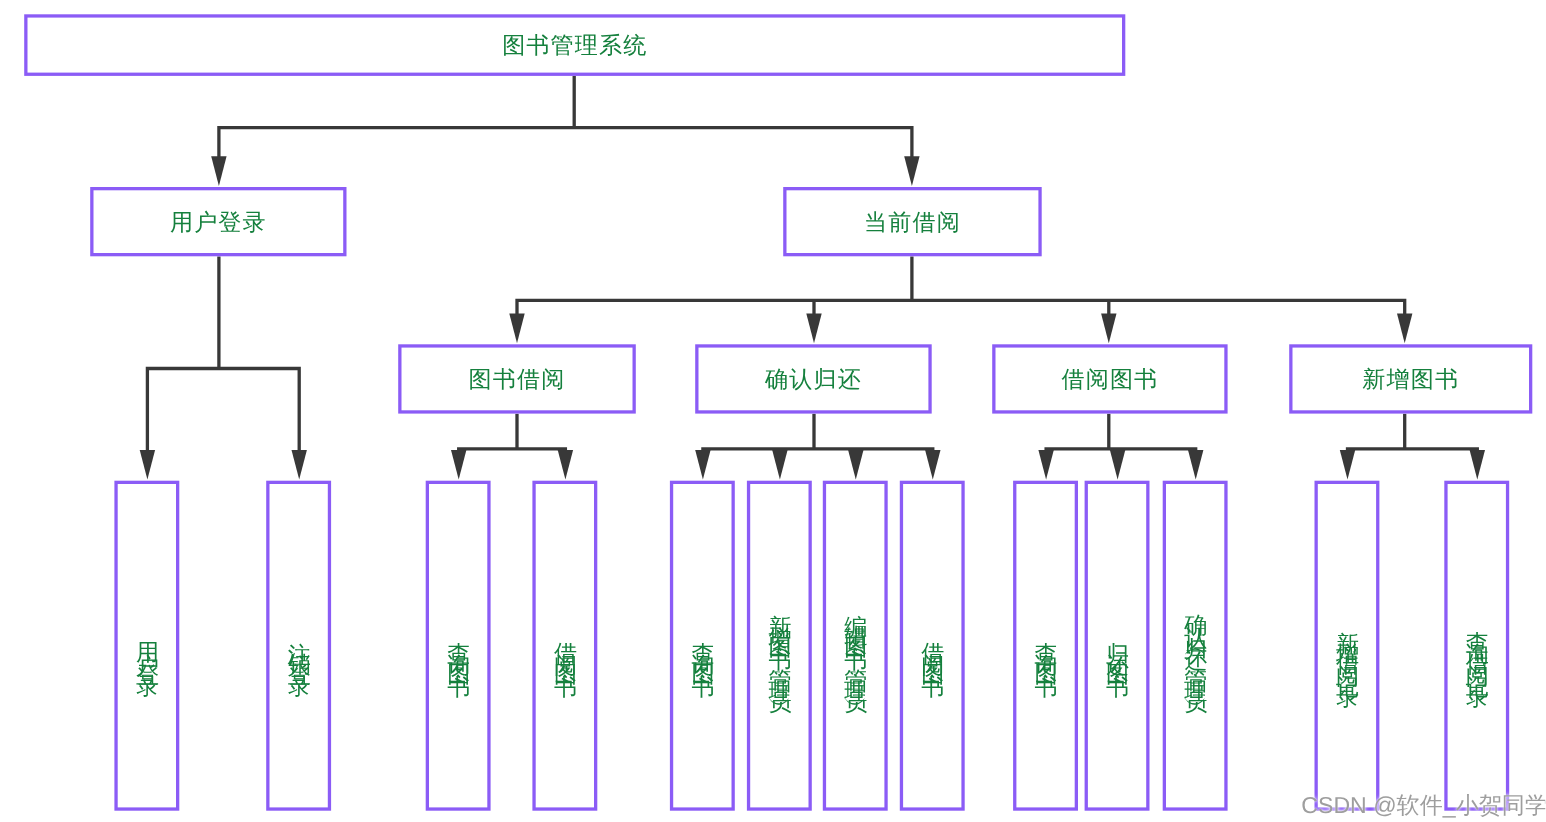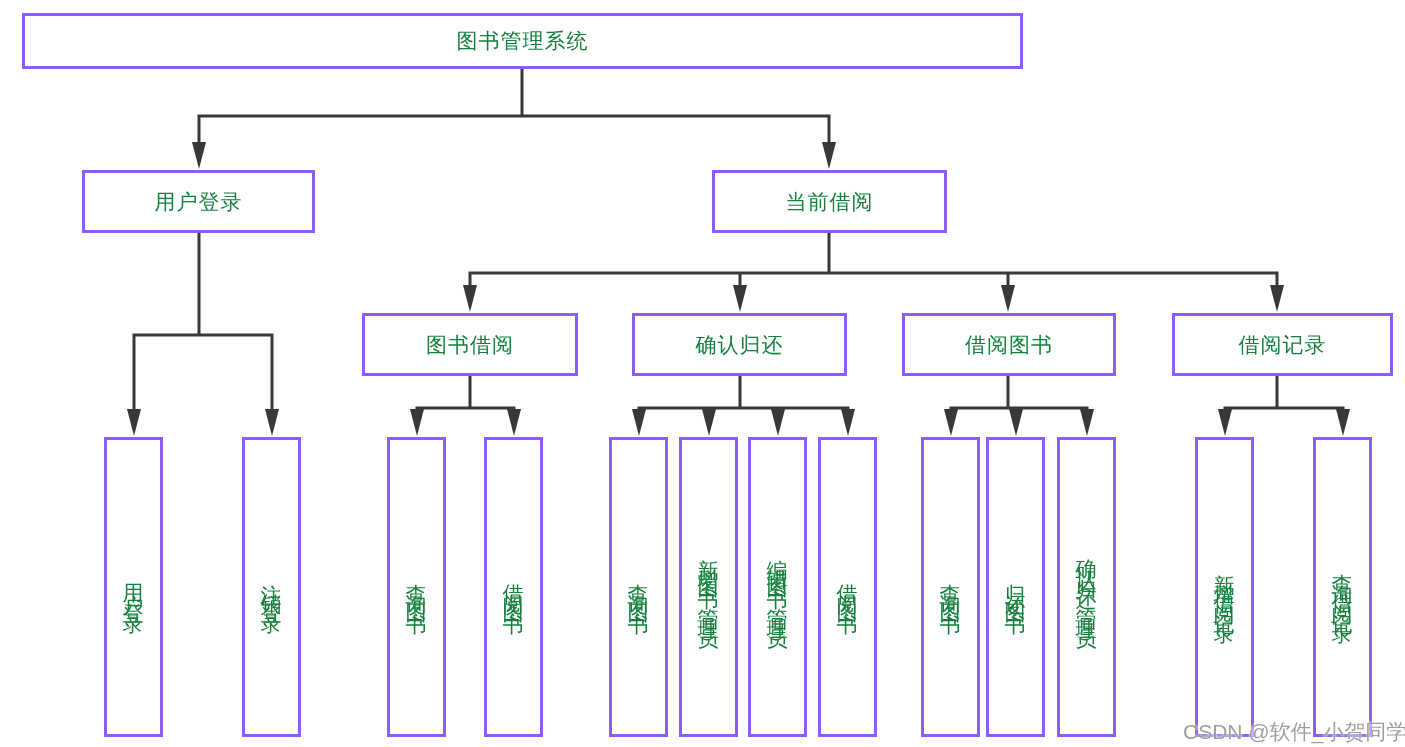--- a/index.html
+++ b/index.html
@@ -148,21 +148,21 @@
   <div class="node" id="b-new-rec">
     <span class="hlabel">图书借阅</span>
   </div>
   <div class="node" id="b-book-borrow">
     <span class="hlabel">确认归还</span>
   </div>
   <div class="node" id="b-current">
     <span class="hlabel">借阅图书</span>
   </div>
   <div class="node" id="b-records">
-    <span class="hlabel">借阅记录</span>
+    <span class="hlabel">新增图书</span>
   </div>
 
   <div class="node leaf" id="l-user-login">
     <span class="vlabel">用户登录</span>
   </div>
   <div class="node leaf" id="l-logout">
     <span class="vlabel">注销登录</span>
   </div>
   <div class="node leaf" id="l-query-rec">
     <span class="vlabel">查询图书</span>

